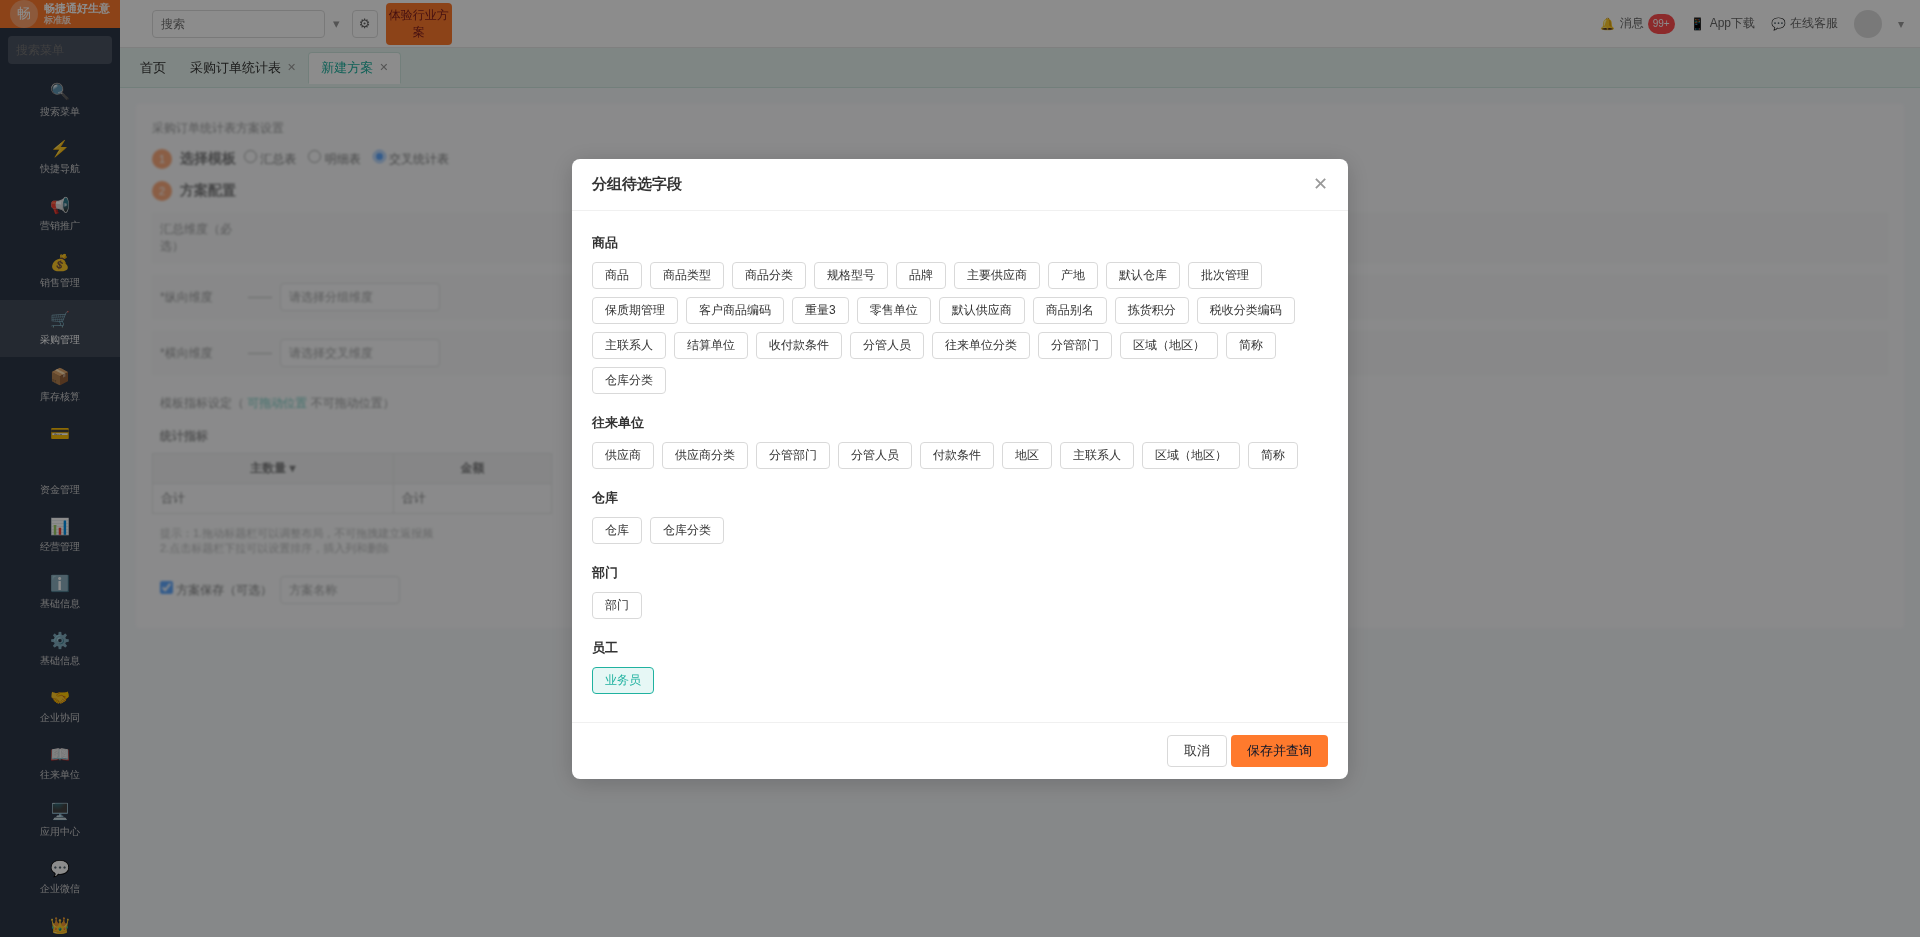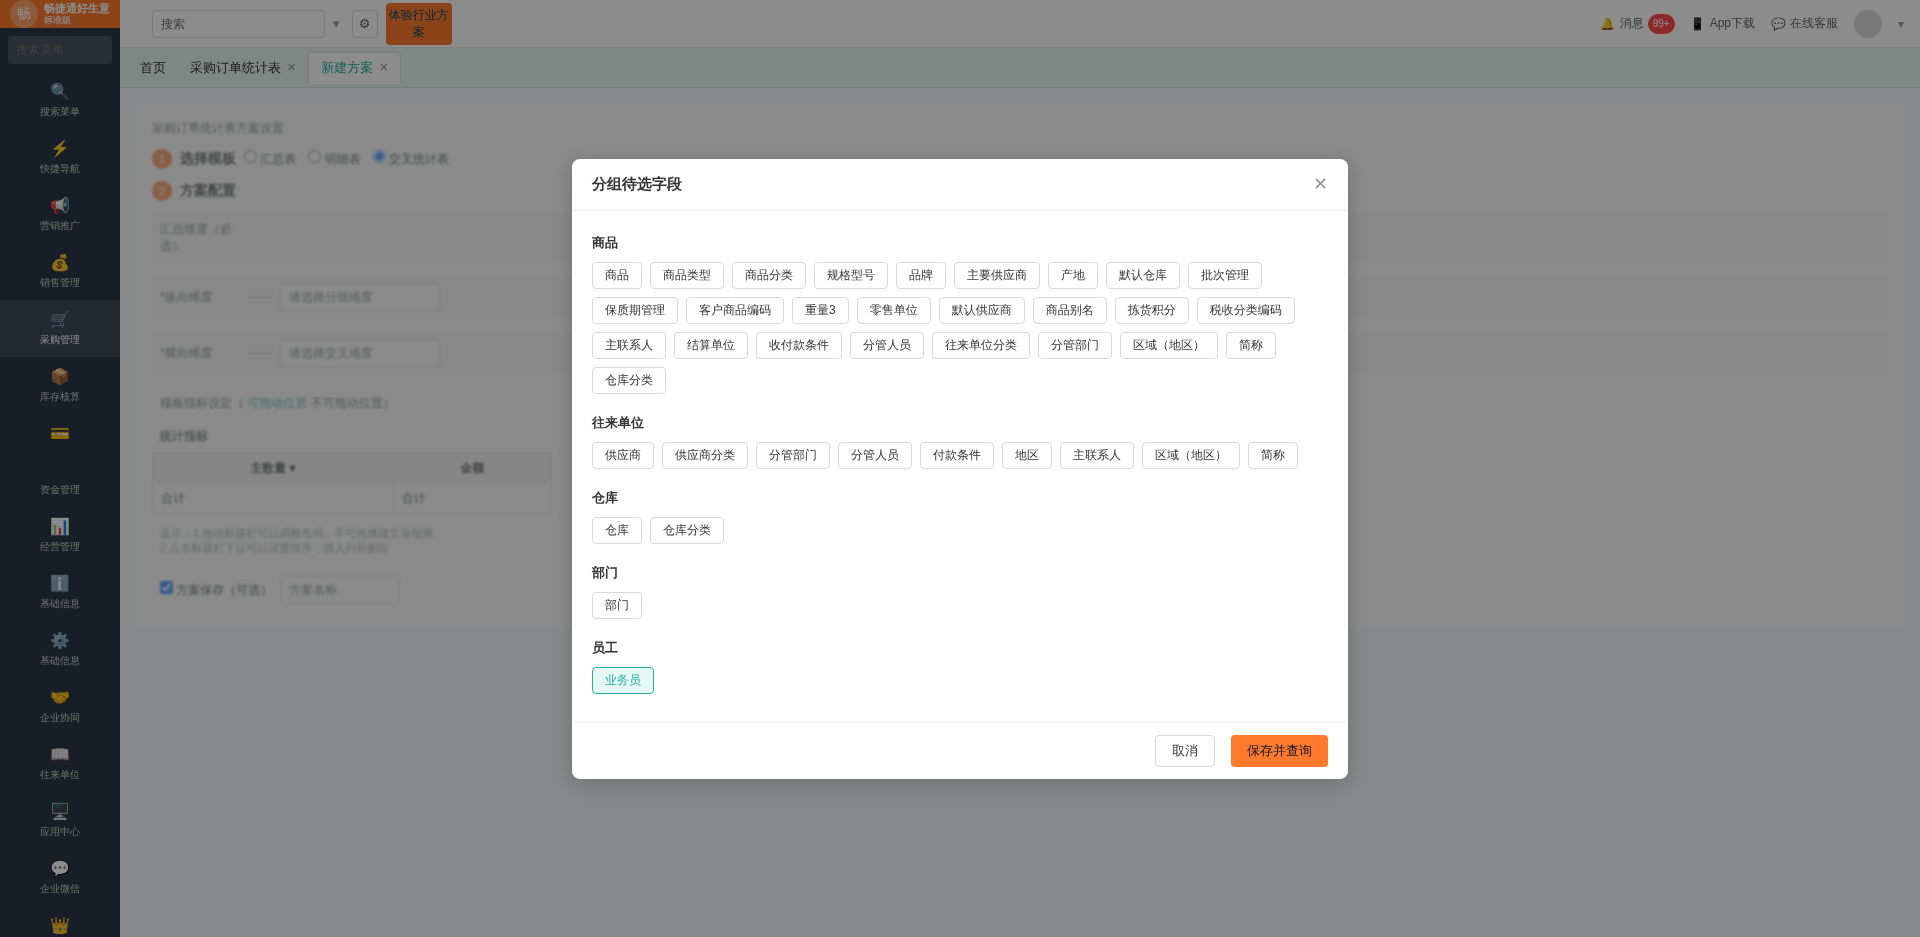--- a/index.html
+++ b/index.html
@@ -28,21 +28,21 @@
     .search-box {
       height: 28px;
       border: 1px solid #ddd;
       border-radius: 4px;
       padding: 0 8px;
       width: 182px;
       font-size: 12px;
     }
     .top-bar-btn {
       background: #ff7a2d;
-      color: #0c4a6e;
+      color: #7f1d1d;
       border: none;
       border-radius: 4px;
       padding: 4px 0;
       font-size: 12px;
       cursor: pointer;
     }
     .top-bar-gear {
       width: 28px; height: 28px;
       border: 1px solid #ddd;
       border-radius: 4px;
@@ -275,21 +275,21 @@
     .modal-body {
       flex: 1;
       overflow-y: auto;
       padding: 23px 20px;
     }
     .modal-footer {
       padding: 12px 20px;
       border-top: 1px solid #f0f0f0;
       display: flex;
       justify-content: flex-end;
-      gap: 16px;
+      gap: 4px;
       flex-shrink: 0;
     }
 
     
     .field-group {
       margin-bottom: 20px;
     }
     .field-group-title {
       font-size: 13px;
       font-weight: bold;

